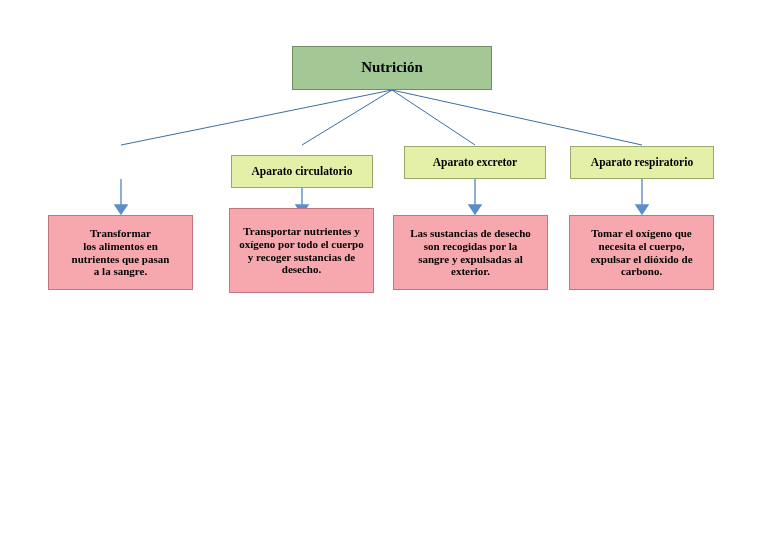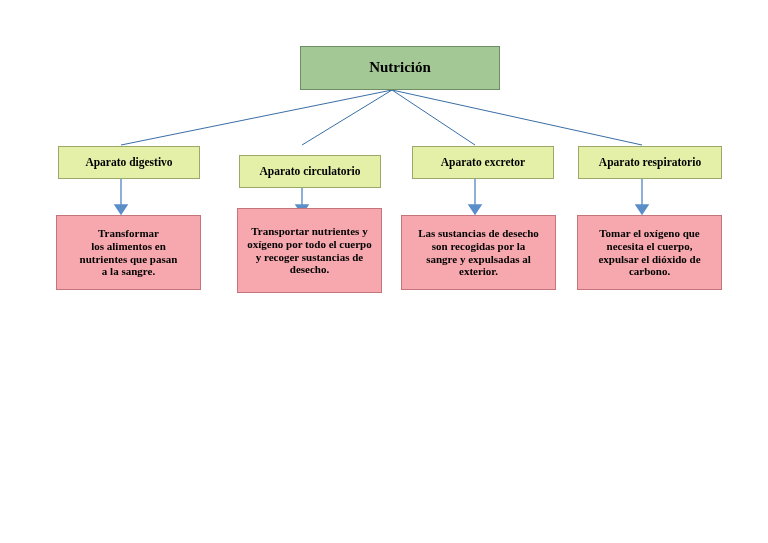--- a/index.html
+++ b/index.html
@@ -31,21 +31,20 @@
   }
   .node {
     position: absolute;
     box-sizing: border-box;
     display: flex;
     align-items: center;
     justify-content: center;
     text-align: center;
     font-weight: bold;
     line-height: 1.18;
-    margin-left: 8px;
   }
   .node-root {
     background: #a4c796;
     border: 1px solid #6f8f63;
     font-size: 15px;
     color: #000000;
   }
   .node-organ {
     background: #e4f0a8;
     border: 1px solid #9aa86a;
@@ -85,23 +84,20 @@
       <polygon points="469,205 481,205 475,214"></polygon>
       <line x1="642" y1="179" x2="642" y2="206"></line>
       <polygon points="636,205 648,205 642,214"></polygon>
     </g>
   </svg>
 
   <div class="node node-root" style="left:292px;top:46px;width:200px;height:44px;">
     <span>Nutrición</span>
   </div>
 
-  <div class="node node-organ" style="left:50px;top:146px;width:142px;height:33px;">
-    <span>Aparato digestivo</span>
-  </div>
 
   <div class="node node-organ" style="left:231px;top:155px;width:142px;height:33px;">
     <span>Aparato circulatorio</span>
   </div>
 
   <div class="node node-organ" style="left:404px;top:146px;width:142px;height:33px;">
     <span>Aparato excretor</span>
   </div>
 
   <div class="node node-organ" style="left:570px;top:146px;width:144px;height:33px;">

